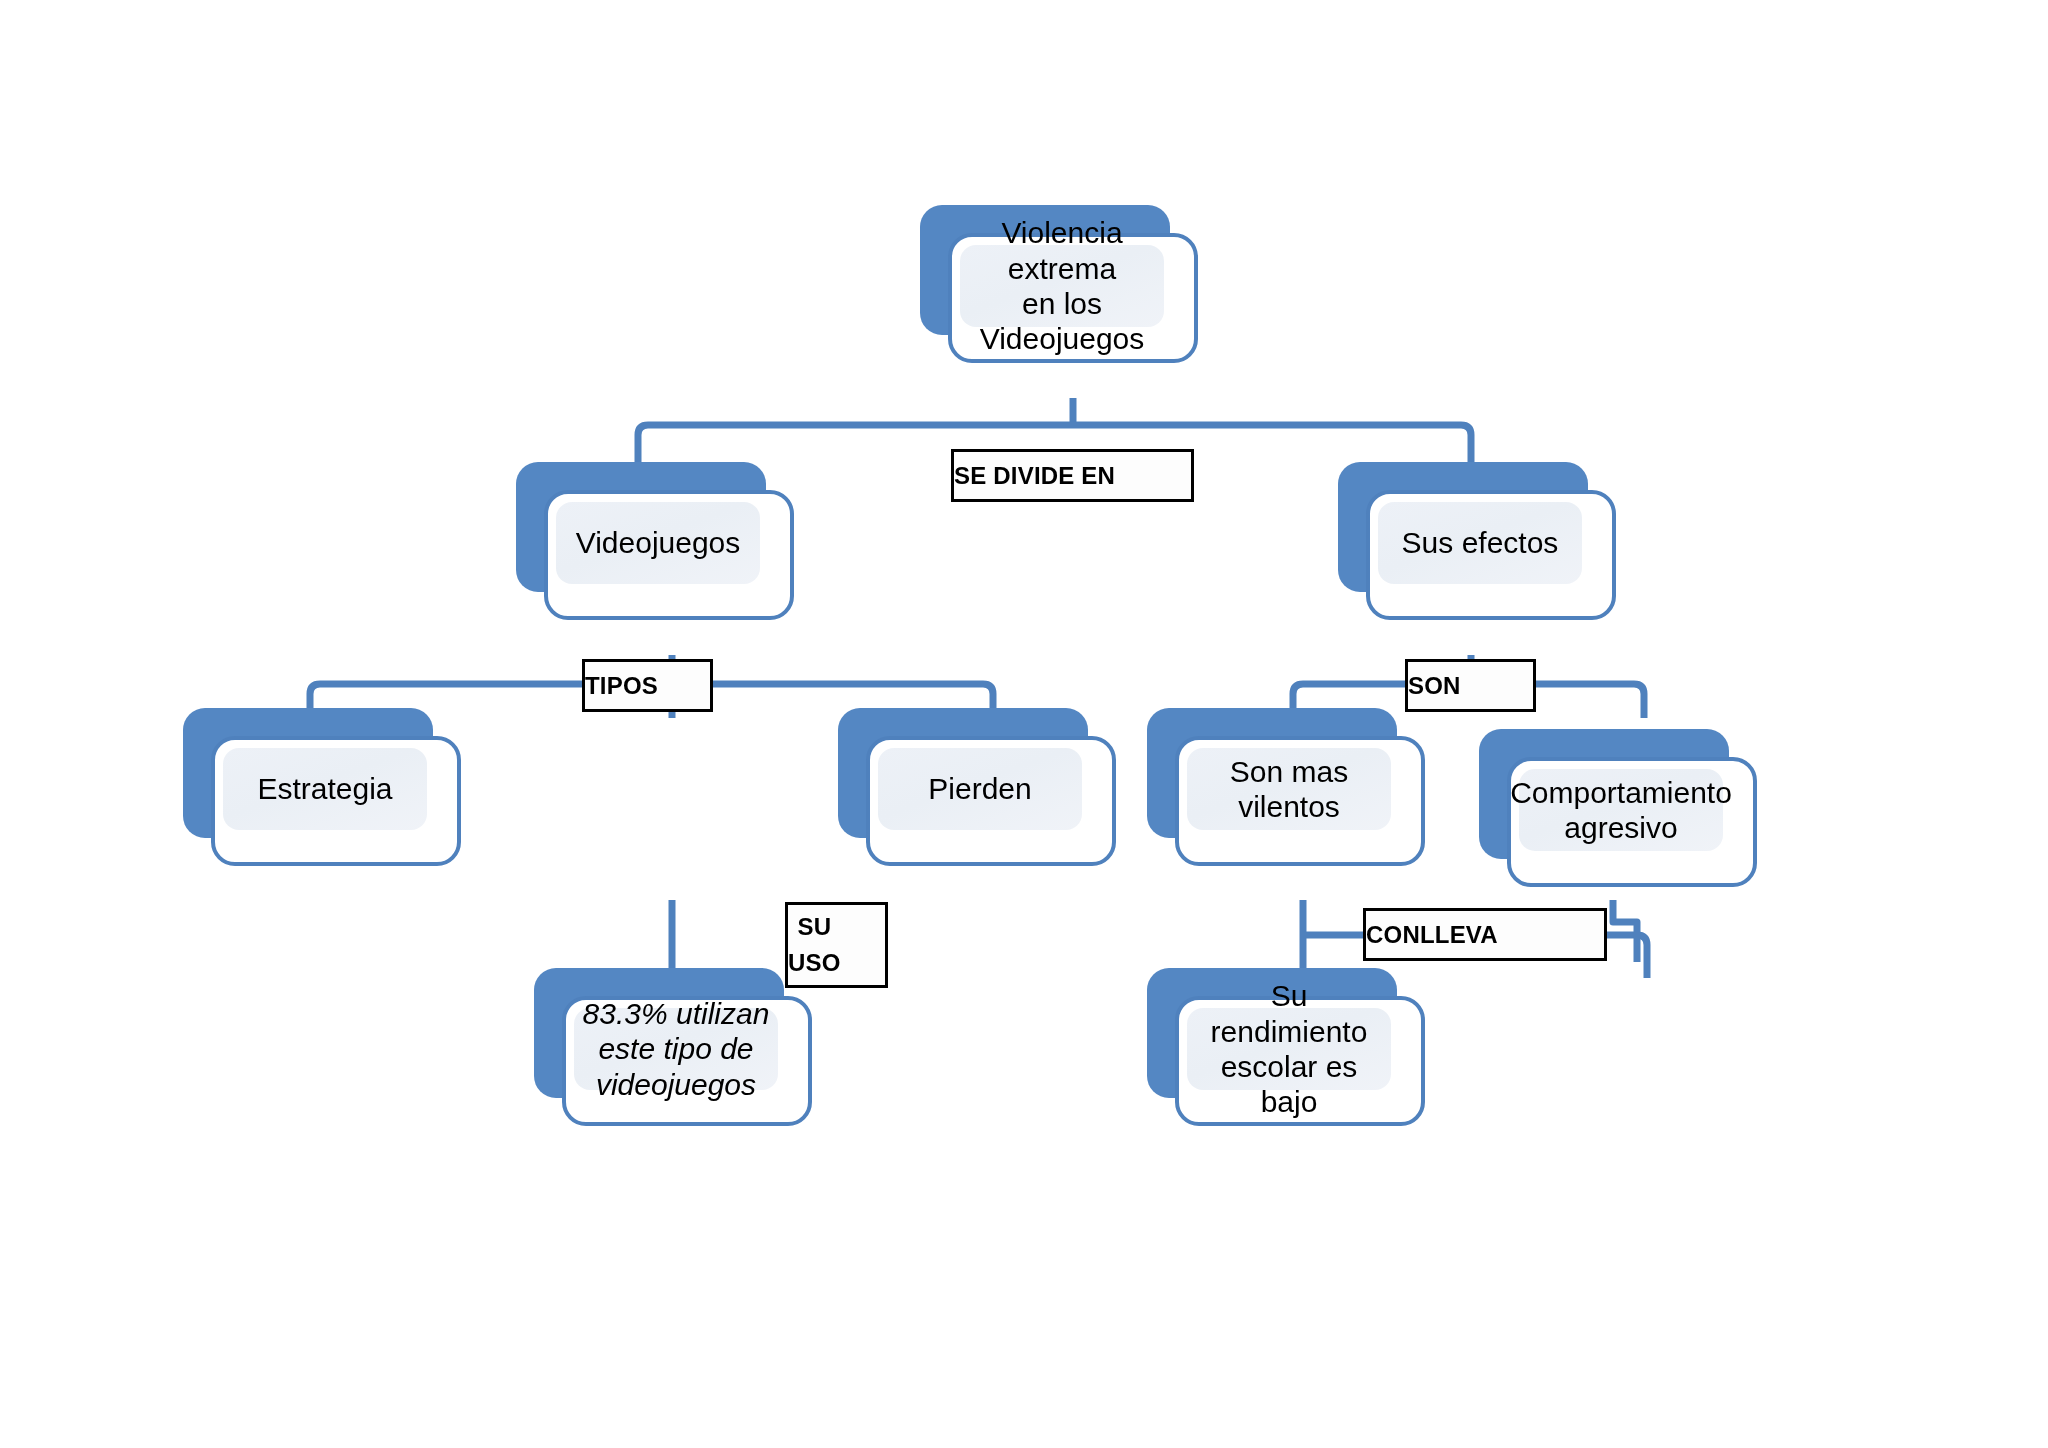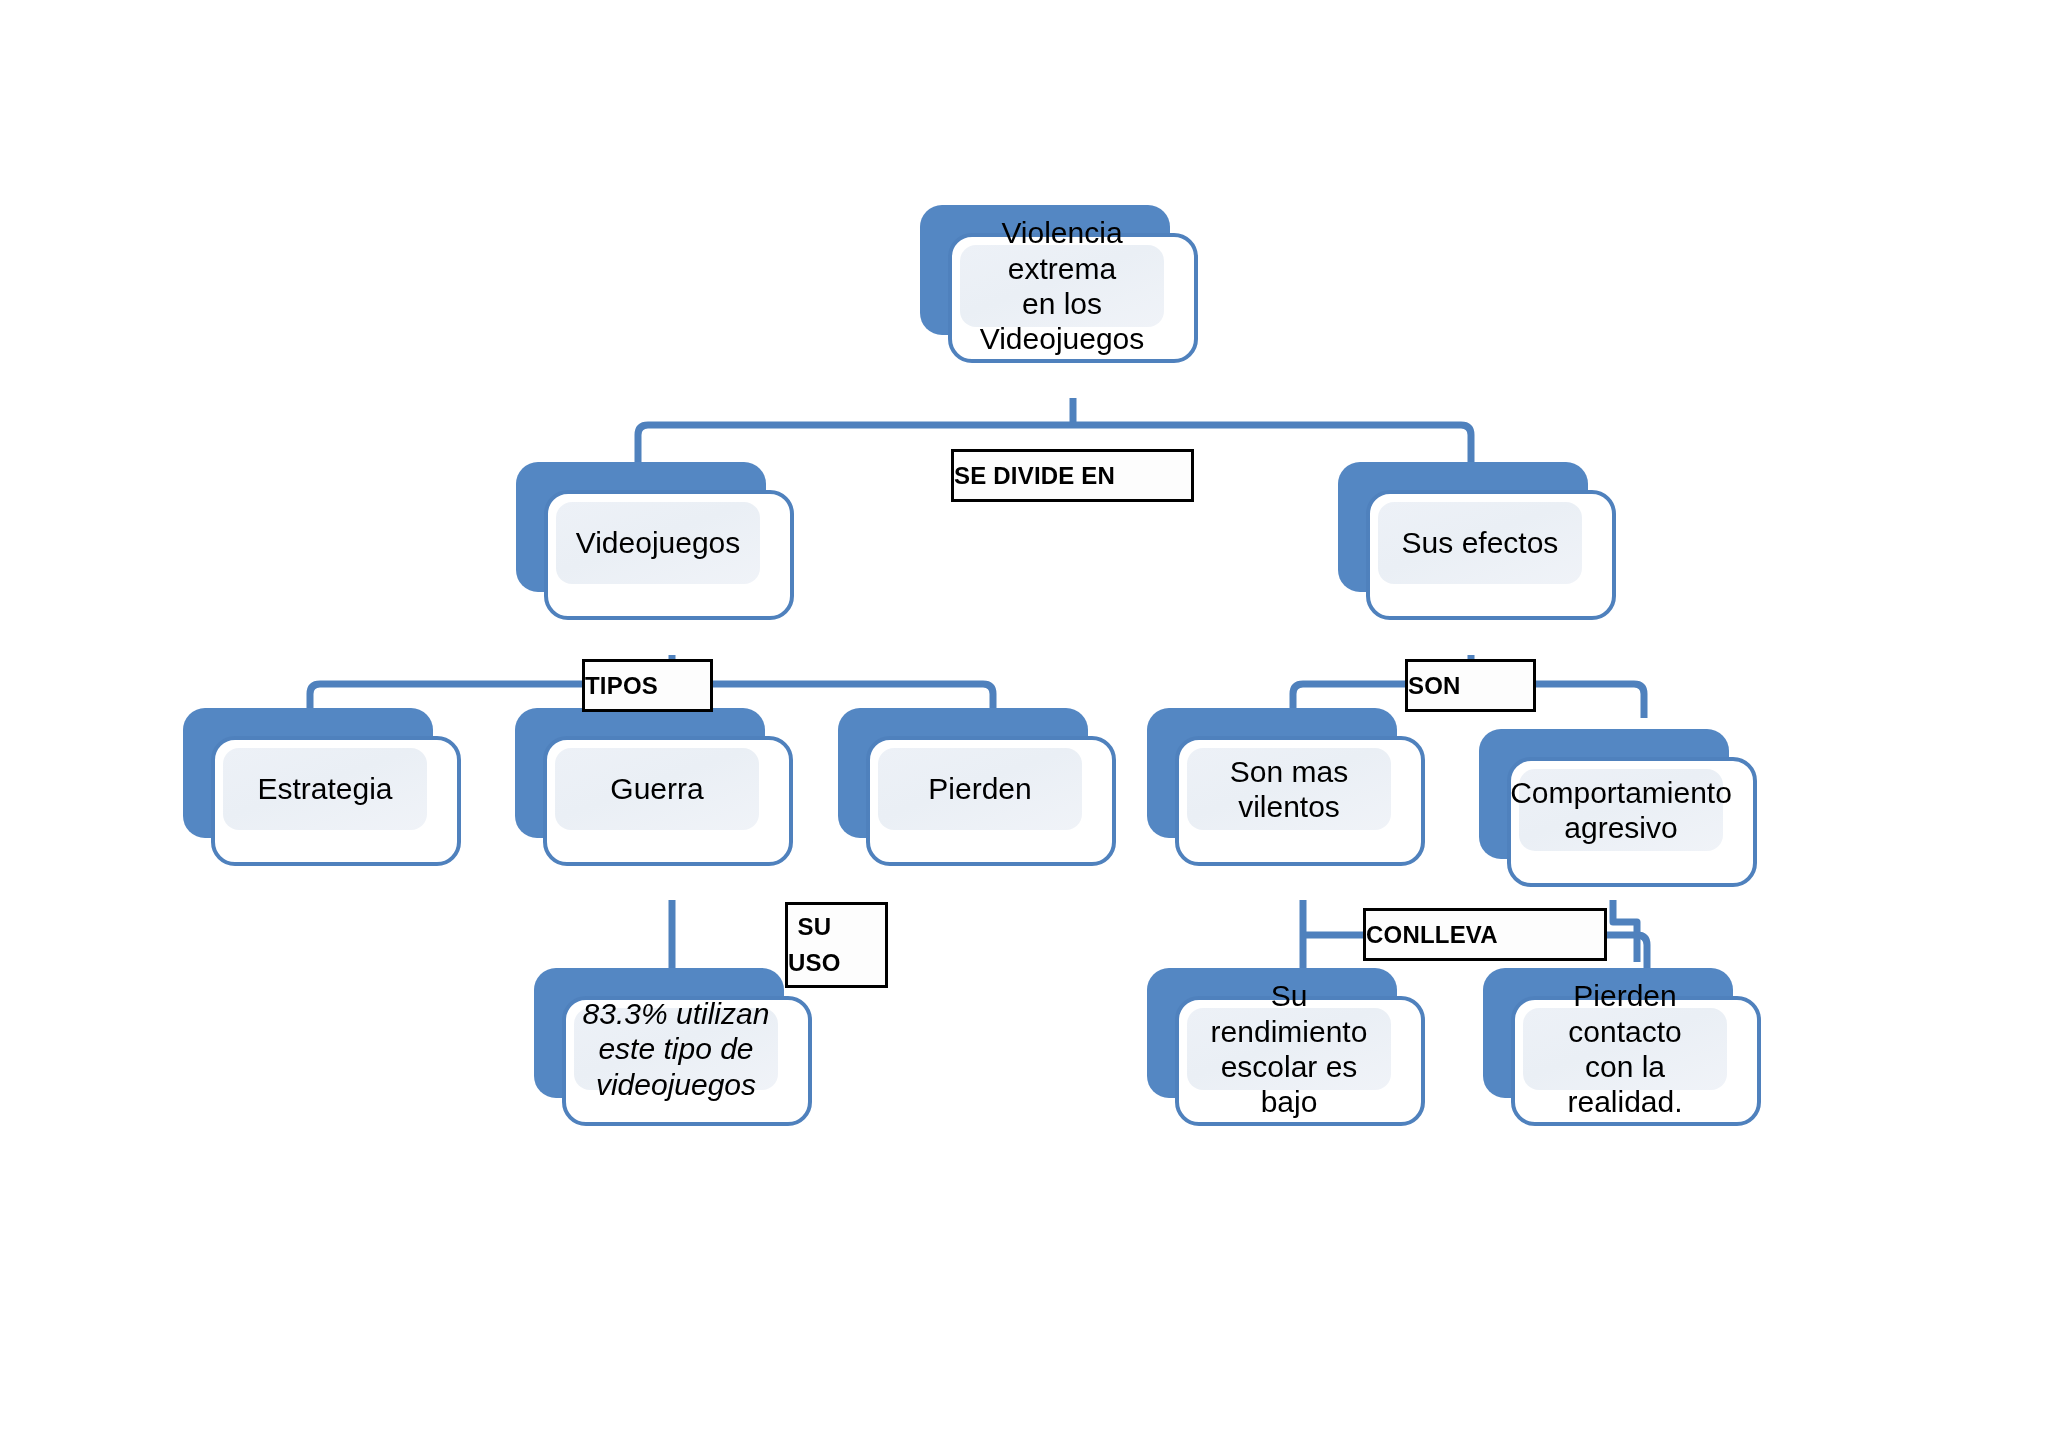--- a/index.html
+++ b/index.html
@@ -159,28 +159,20 @@
 
   <div class="node" style="left:183px; top:708px; width:250px; height:130px; z-index:10;">
     <div class="plate"></div>
     <div class="card">
       <div class="inner">
         <div class="label">Estrategia</div>
       </div>
     </div>
   </div>
 
-  <div class="node" style="left:515px; top:708px; width:250px; height:130px; z-index:10;">
-    <div class="plate"></div>
-    <div class="card">
-      <div class="inner">
-        <div class="label">Guerra</div>
-      </div>
-    </div>
-  </div>
 
   <div class="node" style="left:838px; top:708px; width:250px; height:130px; z-index:10;">
     <div class="plate"></div>
     <div class="card">
       <div class="inner">
         <div class="label">Pierden</div>
       </div>
     </div>
   </div>
 
@@ -217,29 +209,20 @@
   <div class="node" style="left:1147px; top:968px; width:250px; height:130px; z-index:10;">
     <div class="plate"></div>
     <div class="card">
       <div class="inner">
         <div class="label">Su rendimiento
 escolar es bajo</div>
       </div>
     </div>
   </div>
 
-  <div class="node" style="left:1483px; top:968px; width:250px; height:130px; z-index:10;">
-    <div class="plate"></div>
-    <div class="card">
-      <div class="inner">
-        <div class="label">Pierden contacto
-con la realidad.</div>
-      </div>
-    </div>
-  </div>
 
   <div class="tag" style="left:951px; top:449px; width:243px; height:53px;">
     <span>SE DIVIDE EN</span>
   </div>
 
   <div class="tag" style="left:582px; top:659px; width:131px; height:53px;">
     <span>TIPOS</span>
   </div>
 
   <div class="tag" style="left:1405px; top:659px; width:131px; height:53px;">

